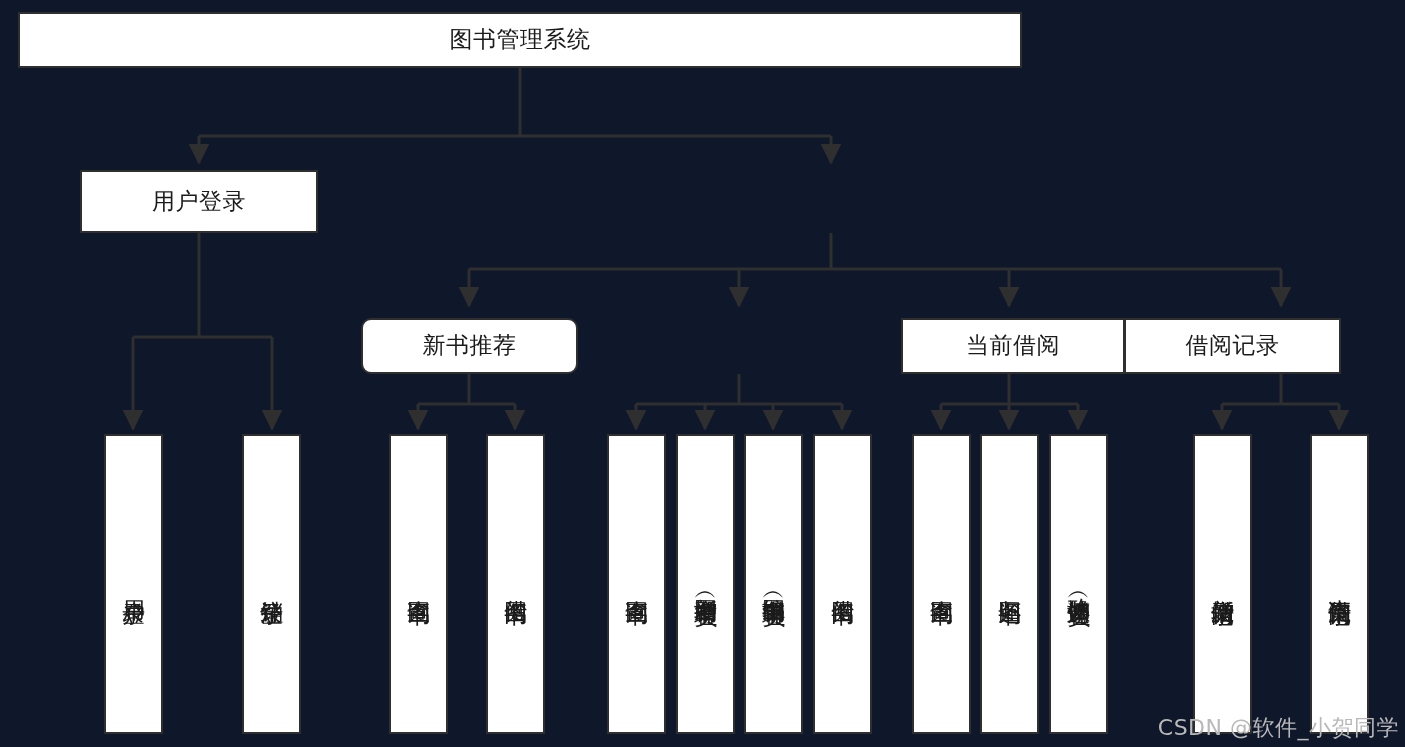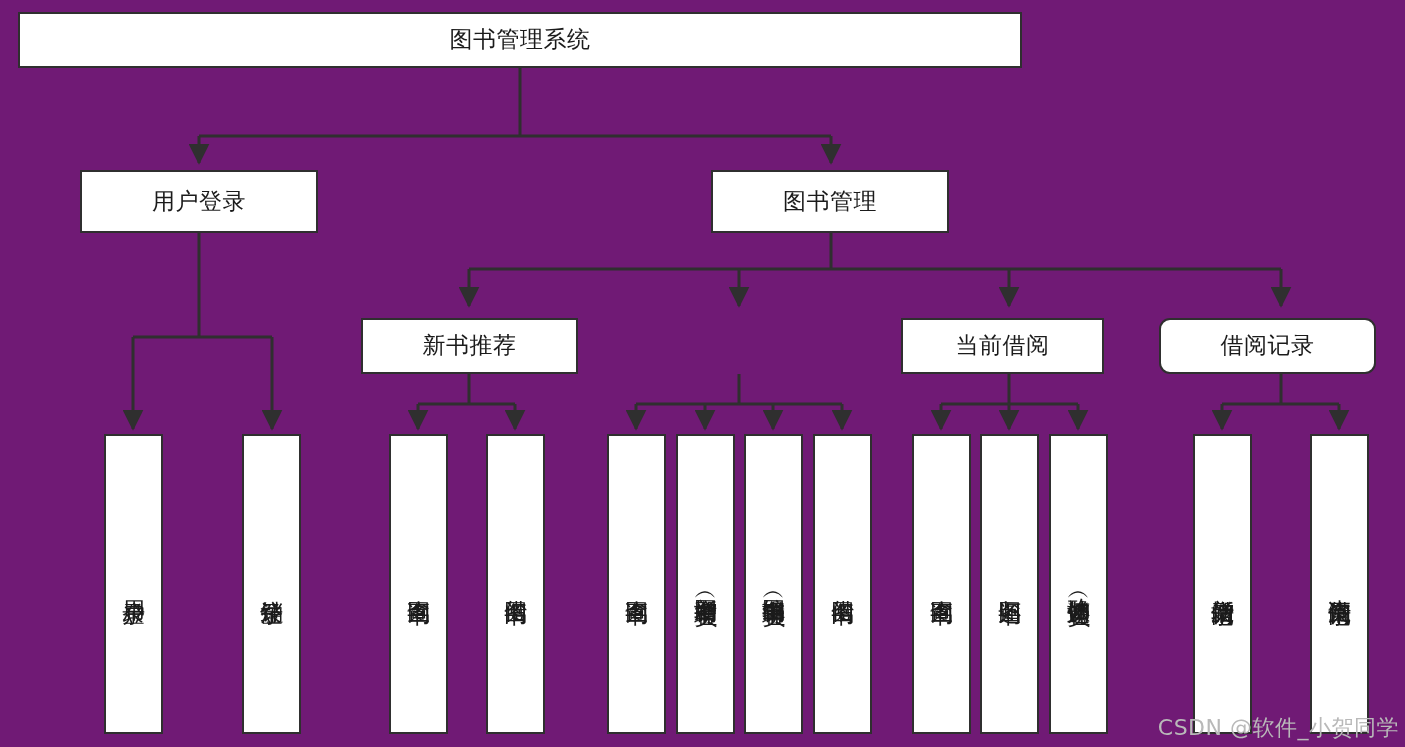--- a/index.html
+++ b/index.html
@@ -10,21 +10,21 @@
   body {
     width: 1405px;
     height: 747px;
     font-family: "DejaVu Sans", "Liberation Sans", sans-serif;
     overflow: hidden;
   }
   #diagram-root {
     position: relative;
     width: 1405px;
     height: 747px;
-    background: #701a75;
+    background: #0f172a;
   }
   svg#connectors {
     position: absolute;
     left: 0;
     top: 0;
     width: 1405px;
     height: 747px;
     pointer-events: none;
   }
   .node {
@@ -130,31 +130,28 @@
     </g>
   </svg>
 
   <div class="node root horizontal" style="left:18px; top:12px; width:1004px; height:56px;">
     <span class="node-label">图书管理系统</span>
   </div>
 
   <div class="node horizontal" style="left:80px; top:170px; width:238px; height:63px;">
     <span class="node-label">用户登录</span>
   </div>
-  <div class="node horizontal" style="left:711px; top:170px; width:238px; height:63px;">
-    <span class="node-label">图书管理</span>
-  </div>
 
-  <div class="node horizontal" style="left:361px; top:318px; width:217px; height:56px;">
+  <div class="node horizontal" style="left:361px; top:318px; width:217px; height:56px;border-radius:10px;">
     <span class="node-label">新书推荐</span>
   </div>
-  <div class="node horizontal" style="left:901px; top:318px; width:203px; height:56px;">
+  <div class="node horizontal" style="left:901px; top:318px; width:224px; height:56px;">
     <span class="node-label">当前借阅</span>
   </div>
-  <div class="node horizontal" style="left:1159px; top:318px; width:217px; height:56px;border-radius:11px;">
+  <div class="node horizontal" style="left:1124px; top:318px; width:217px; height:56px;">
     <span class="node-label">借阅记录</span>
   </div>
 
   <div class="node vertical" style="left:104px; top:434px; width:59px; height:300px;">
     <span class="node-label">用户登录</span>
   </div>
   <div class="node vertical" style="left:242px; top:434px; width:59px; height:300px;">
     <span class="node-label">注销登录</span>
   </div>
 

